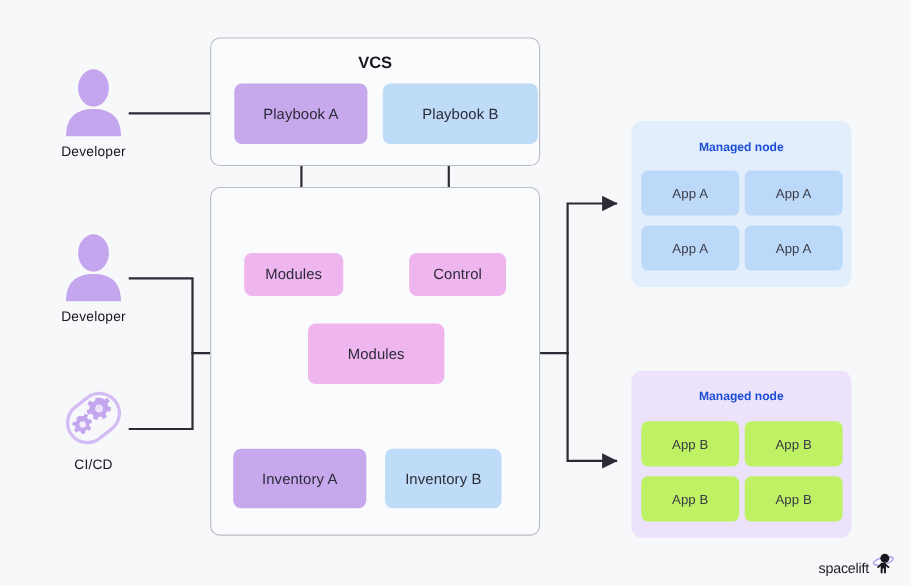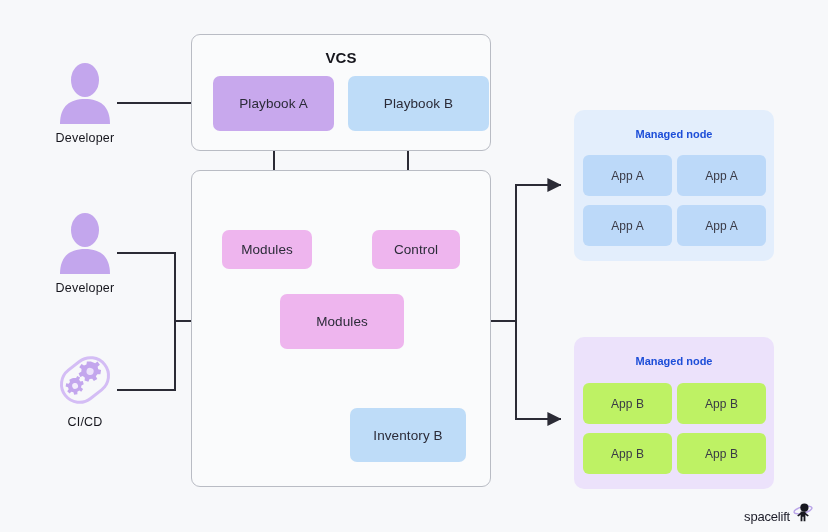--- a/index.html
+++ b/index.html
@@ -163,21 +163,24 @@
     <span>Modules</span>
   </div>
   <div class="node magenta" style="left:372px; top:230px; width:88px; height:39px;">
     <span>Control</span>
   </div>
 
   <div class="node magenta" style="left:280px; top:294px; width:124px; height:55px;">
     <span>Modules</span>
   </div>
 
-  <div class="node blue" style="left:350px; top:408px; width:116px; height:54px;">
+  <div class="node purple" style="left:212px; top:408px; width:121px; height:54px;">
+    <span>Inventory A</span>
+  </div>
+  <div class="node blue" style="left:350px; top:408px; width:106px; height:54px;">
     <span>Inventory B</span>
   </div>
 
   <div class="panel blue" style="left:574px; top:110px; width:200px; height:151px;">
     <div class="panel-title">Managed node</div>
   </div>
   <div class="node applight" style="left:583px; top:155px; width:89px; height:41px;">
     <span>App A</span>
   </div>
   <div class="node applight" style="left:677px; top:155px; width:89px; height:41px;">

